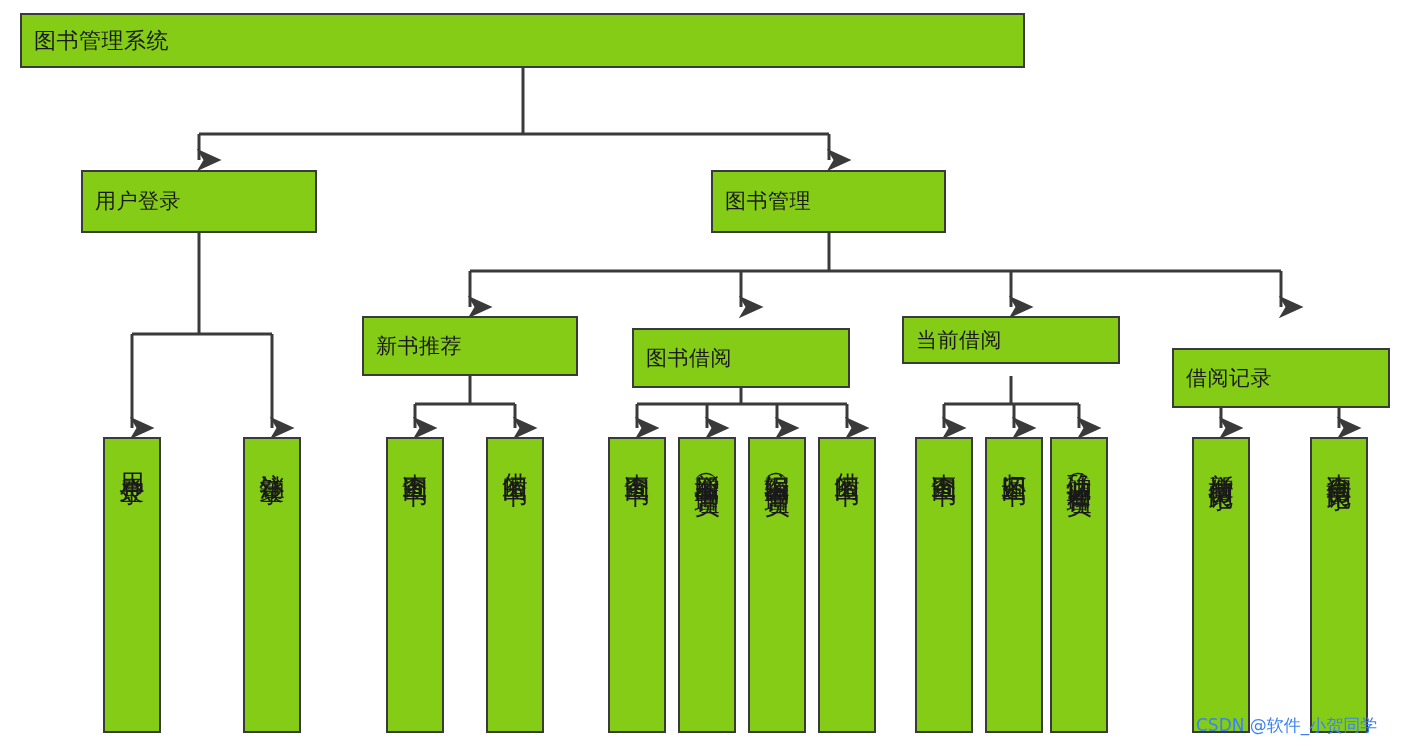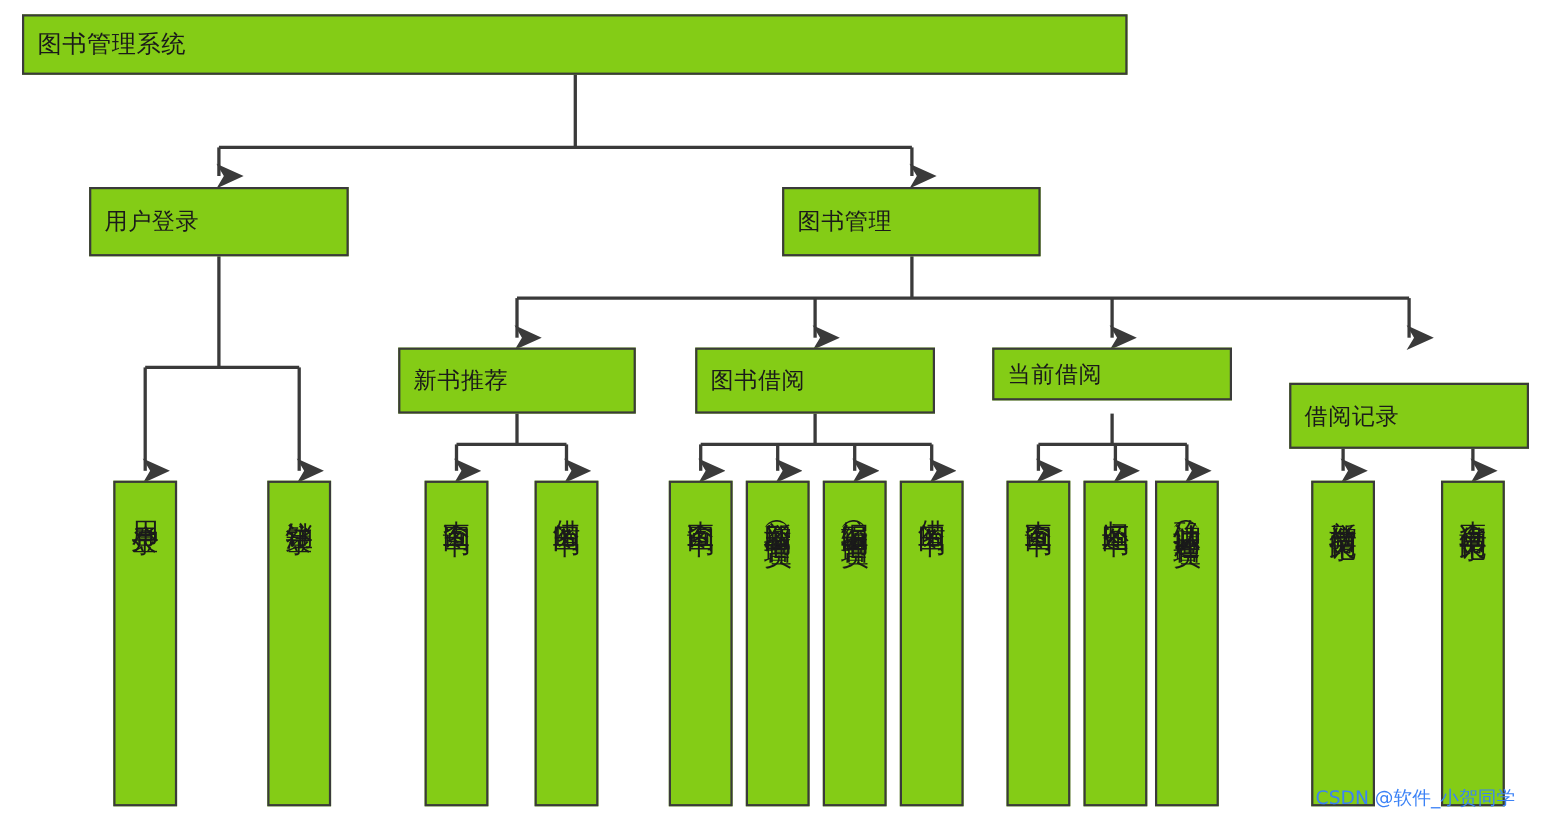--- a/index.html
+++ b/index.html
@@ -133,21 +133,21 @@
   <div class="node horizontal" style="left: 81px; top: 170px; width: 236px; height: 63px;">
     <span class="node-label">用户登录</span>
   </div>
   <div class="node horizontal" style="left: 711px; top: 170px; width: 235px; height: 63px;">
     <span class="node-label">图书管理</span>
   </div>
 
   <div class="node horizontal" style="left: 362px; top: 316px; width: 216px; height: 60px;">
     <span class="node-label">新书推荐</span>
   </div>
-  <div class="node horizontal" style="left: 632px; top: 316px; width: 218px; height: 60px;">
+  <div class="node horizontal" style="left: 632px; top: 328px; width: 218px; height: 60px;">
     <span class="node-label">图书借阅</span>
   </div>
   <div class="node horizontal" style="left: 902px; top: 316px; width: 218px; height: 48px;">
     <span class="node-label">当前借阅</span>
   </div>
   <div class="node horizontal" style="left: 1172px; top: 316px; width: 218px; height: 60px; margin-top: 32px;">
     <span class="node-label">借阅记录</span>
   </div>
 
   <div class="node vertical" style="left: 103px; top: 437px; width: 58px; height: 296px;">

